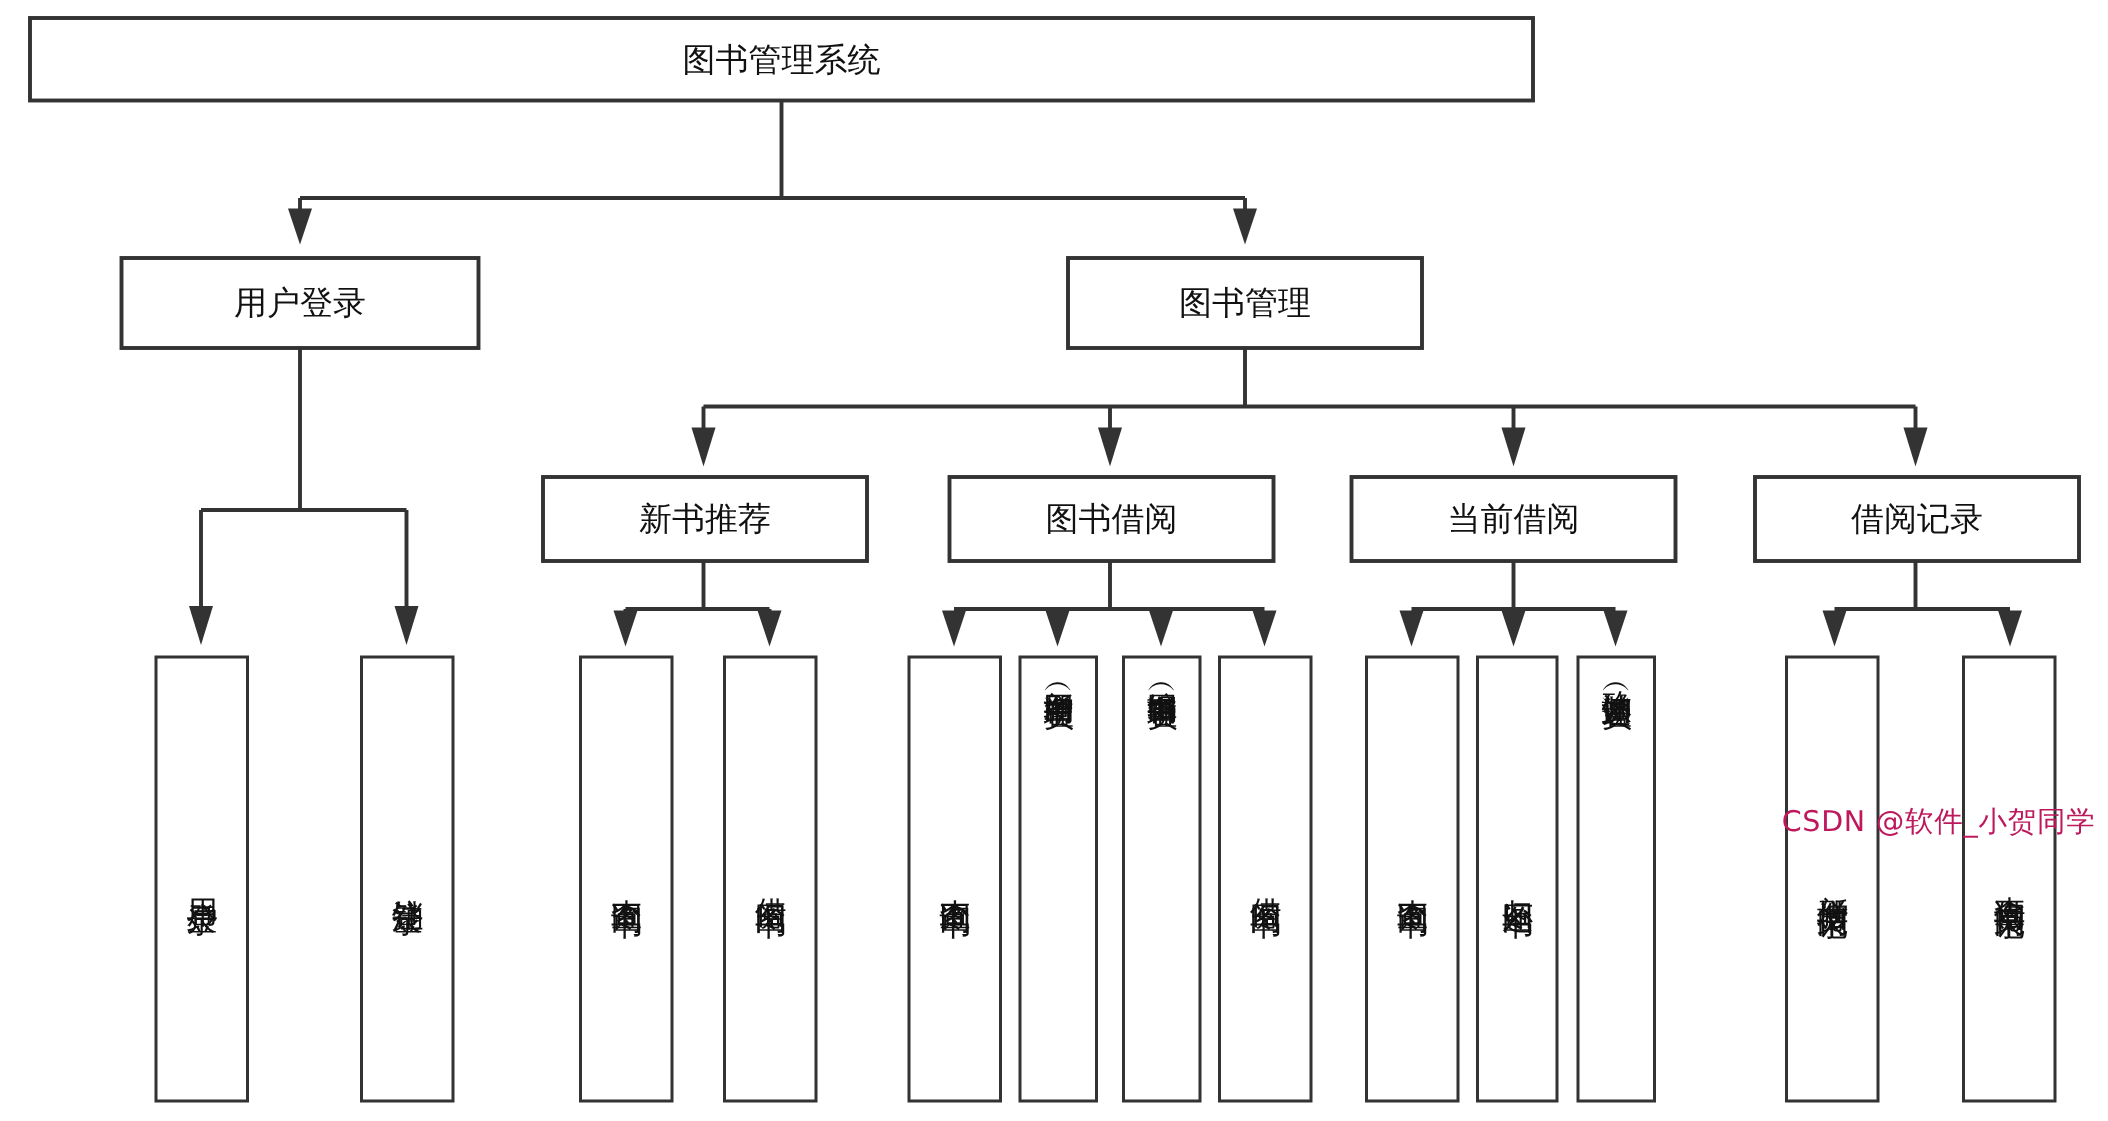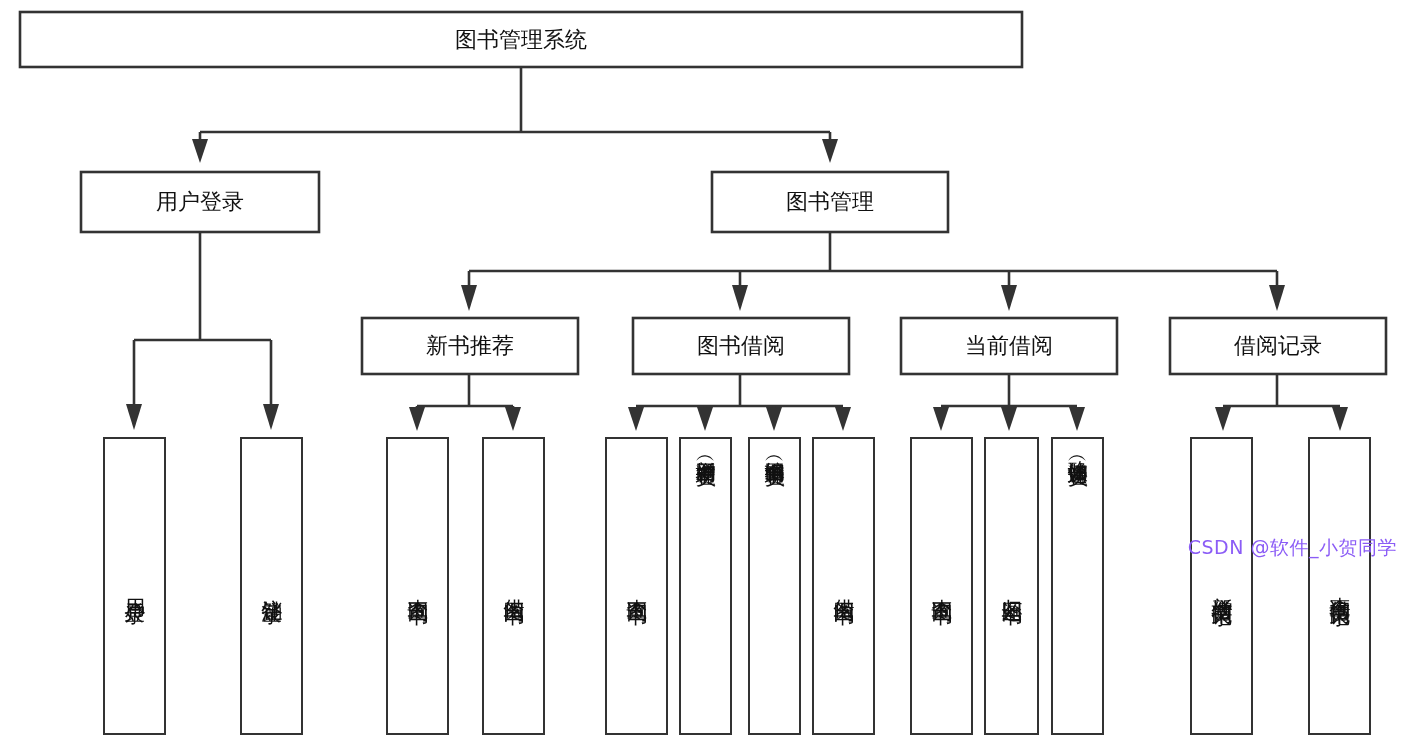--- a/index.html
+++ b/index.html
@@ -75,21 +75,21 @@
     letter-spacing: 1px;
   }
   .vnode.top-align {
     align-items: flex-start;
     padding-top: 6px;
   }
   #watermark {
     position: absolute;
     right: 8px;
     bottom: 7px;
-    color: #8b5cf6;
+    color: #be185d;
     font-family: "DejaVu Sans", "Liberation Sans", sans-serif;
     font-size: 19px;
     letter-spacing: 0.5px;
     white-space: nowrap;
     pointer-events: none;
   }
 </style>
 </head>
 <body>
 

